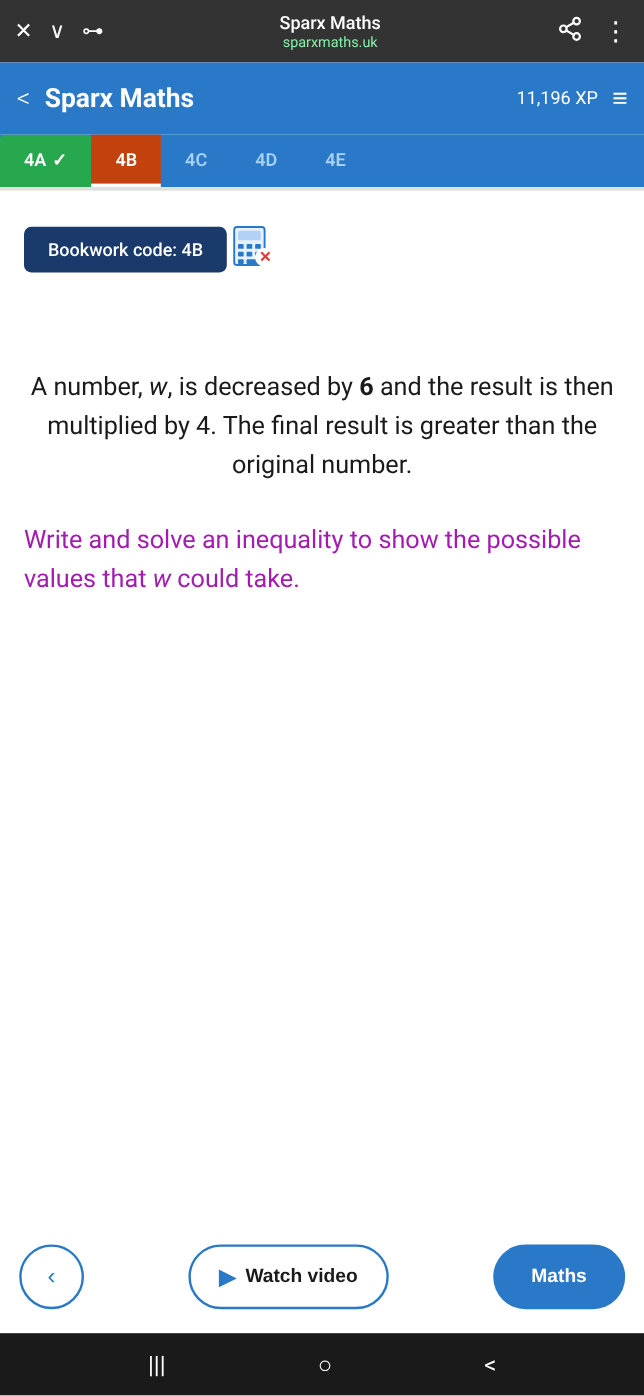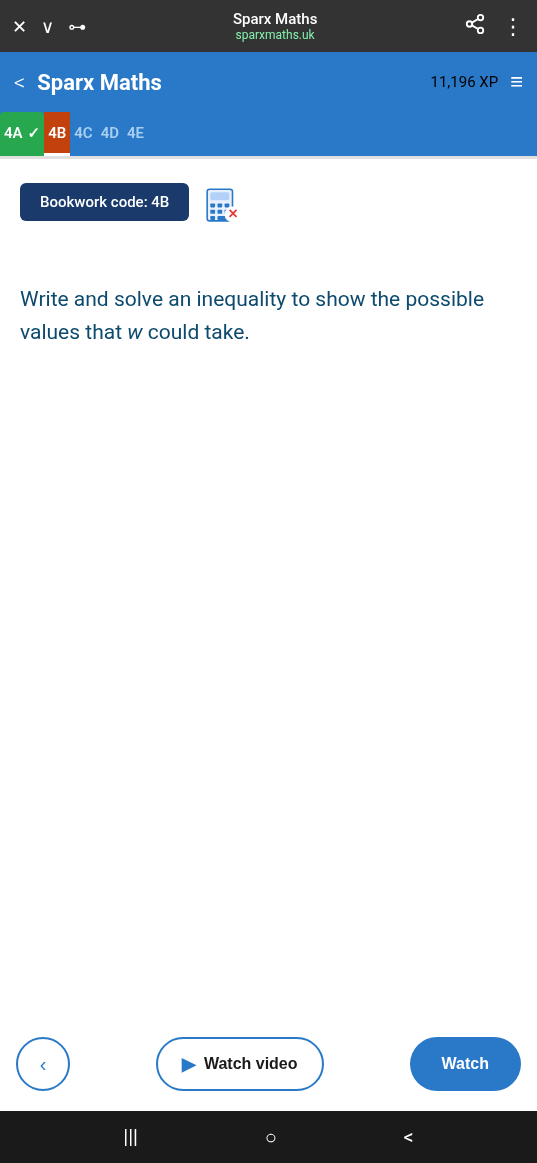--- a/index.html
+++ b/index.html
@@ -76,21 +76,21 @@
     }
 
     .header-title {
       color: #fff;
       font-size: 22px;
       font-weight: 700;
       flex: 1;
     }
 
     .header-xp {
-      color: #000000;
+      color: #ffffff;
       font-size: 15px;
       font-weight: 400;
       margin-left: 47px;
     }
 
     .header-menu {
       color: #fff;
       font-size: 22px;
       cursor: pointer;
     }
@@ -101,21 +101,21 @@
       display: flex;
       align-items: stretch;
       height: 44px;
       overflow: hidden;
     }
 
     .tab {
       display: flex;
       align-items: center;
       justify-content: center;
-      padding: 0 4px;
+      padding: 0 20px;
       font-size: 15px;
       font-weight: 600;
       color: #a8d0f0;
       cursor: pointer;
       white-space: nowrap;
       border-bottom: 3px solid transparent;
     }
 
     .tab.active {
       background: #c2410c;
@@ -137,23 +137,23 @@
     .content {
       flex: 1;
       display: flex;
       flex-direction: column;
       padding: 24px 20px 0;
       background: #fff;
     }
 
     .bookwork-row {
       display: flex;
-      align-items: flex-start;
-      gap: 12px;
-      margin-bottom: 16px;
+      align-items: flex-end;
+      gap: 0;
+      margin-bottom: 40px;
     }
 
     .bookwork-badge {
       background: #1a3a6b;
       color: #fff;
       font-size: 15px;
       font-weight: 500;
       padding: 10px 20px;
       border-radius: 6px;
     }
@@ -192,21 +192,21 @@
     }
 
     .question-text em {
       font-style: italic;
     }
 
     .instruction-text {
       font-size: 21px;
       line-height: 1.55;
       text-align: left;
-      color: #0c4a6e;
+      color: #a21caf;
       max-width: 490px;
       align-self: flex-start;
     }
 
     .instruction-text em {
       font-style: italic;
     }
 
     
     .bottom-nav {
@@ -365,37 +365,43 @@
         <rect x="8" y="38" width="6" height="5" rx="1" fill="#2979C8"></rect>
         <rect x="17" y="38" width="14" height="5" rx="1" fill="#2979C8"></rect>
 
         <circle cx="36" cy="36" r="10" fill="#fff"></circle>
         <text x="30" y="41" font-size="16" fill="#e53935" font-weight="bold">✕</text>
       </svg>
     </div>
   </div>
 
   <div class="question-area">
+    <div class="question-text">
+      A number, <em>w</em>, is decreased by <strong>6</strong> and
+      the result is then multiplied by 4. The
+      final result is greater than the original
+      number.
+    </div>
     <div class="instruction-text">
       Write and solve an inequality to show
       the possible values that <em>w</em> could take.
     </div>
   </div>
 </div>
 
 <div class="bottom-nav">
   <button class="btn-prev">
     <span>‹</span>
   </button>
   <button class="btn-watch">
     <span class="video-icon">▶</span>
     <span>Watch video</span>
   </button>
   <button class="btn-answer">
-    <span>Watch</span>
+    <span>Maths</span>
   </button>
 </div>
 
 <div class="system-nav">
   <span class="sys-nav-icon">|||</span>
   <span class="sys-nav-icon">○</span>
   <span class="sys-nav-icon">&lt;</span>
 </div>
 
 </body></html>

